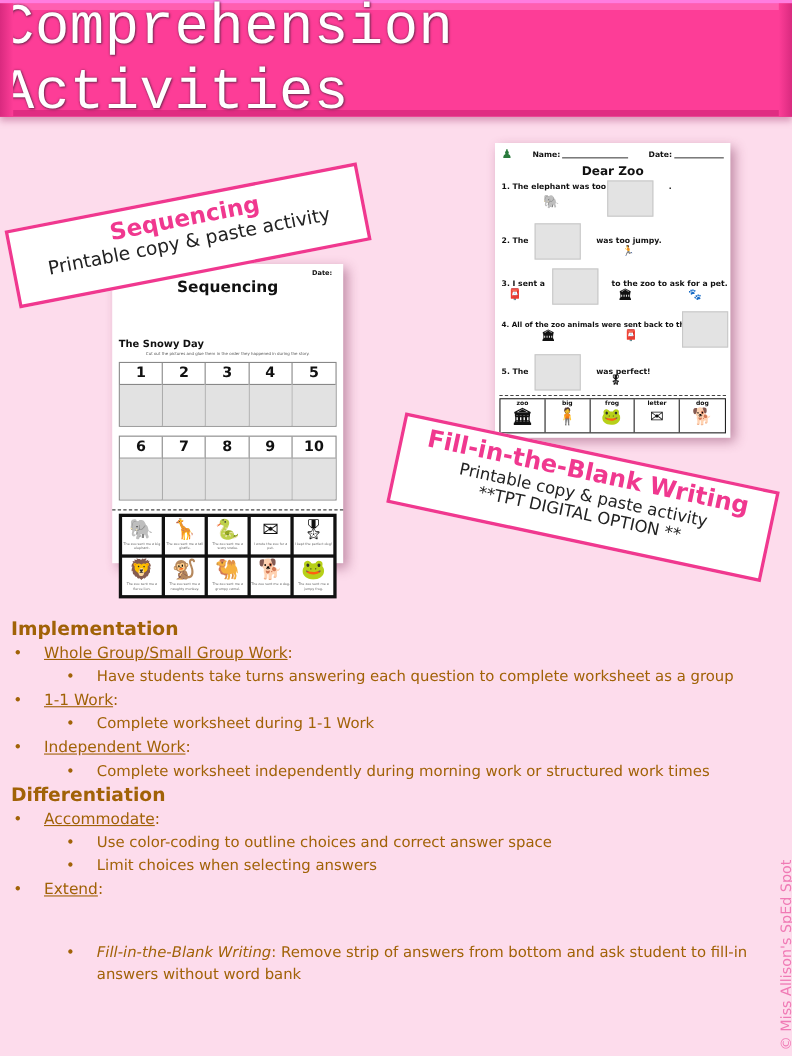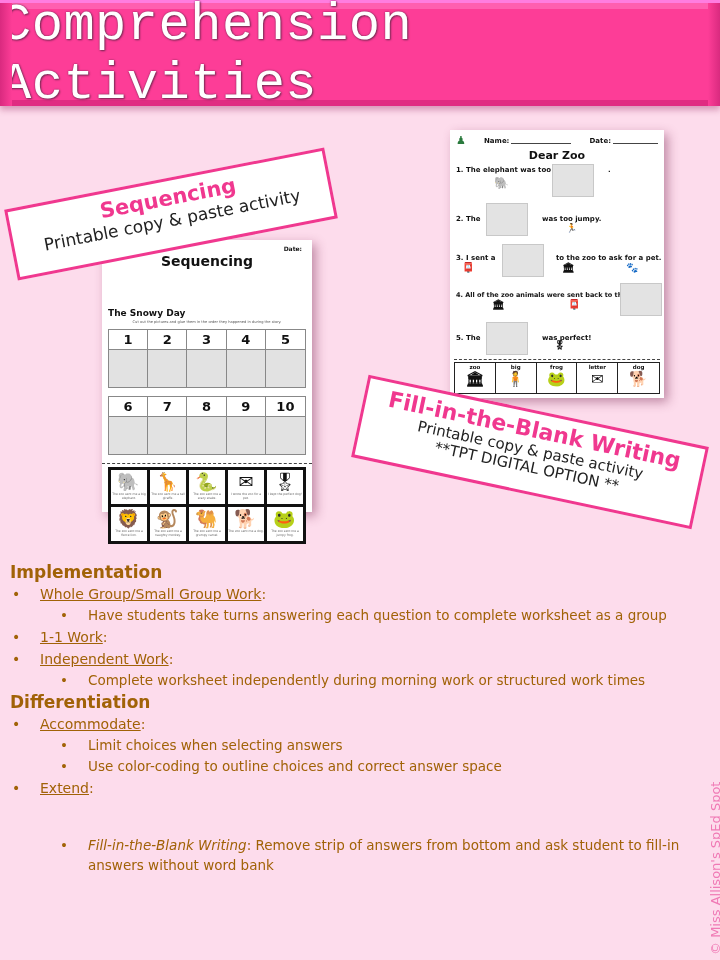--- a/index.html
+++ b/index.html
@@ -276,24 +276,25 @@
   <div class="l-title">Fill-in-the-Blank Writing</div>
   <div class="l-sub">Printable copy &amp; paste activity</div>
   <div class="l-sub">**TPT DIGITAL OPTION **</div>
 </div>
 
 <div class="notes">
   <div class="sec-head">Implementation</div>
   <div class="l1"><u>Whole Group/Small Group Work</u>:</div>
   <div class="l2">Have students take turns answering each question to complete worksheet as a group</div>
   <div class="l1"><u>1-1 Work</u>:</div>
+  <div class="l2">Complete worksheet during 1-1 Work</div>
   <div class="l1"><u>Independent Work</u>:</div>
   <div class="l2">Complete worksheet independently during morning work or structured work times</div>
 
   <div class="sec-head">Differentiation</div>
   <div class="l1"><u>Accommodate</u>:</div>
+  <div class="l2">Use color-coding to outline choices and correct answer space</div>
   <div class="l2">Limit choices when selecting answers</div>
-  <div class="l2">Use color-coding to outline choices and correct answer space</div>
   <div class="l1"><u>Extend</u>:</div>
   <div class="l2 wrap"><em>Fill-in-the-Blank Writing</em><span>: Remove strip of answers from bottom and ask student to fill-in answers without word bank</span></div>
 </div>
 
 <div class="copyright">© Miss Allison's SpEd Spot</div>
 
 </body></html>

